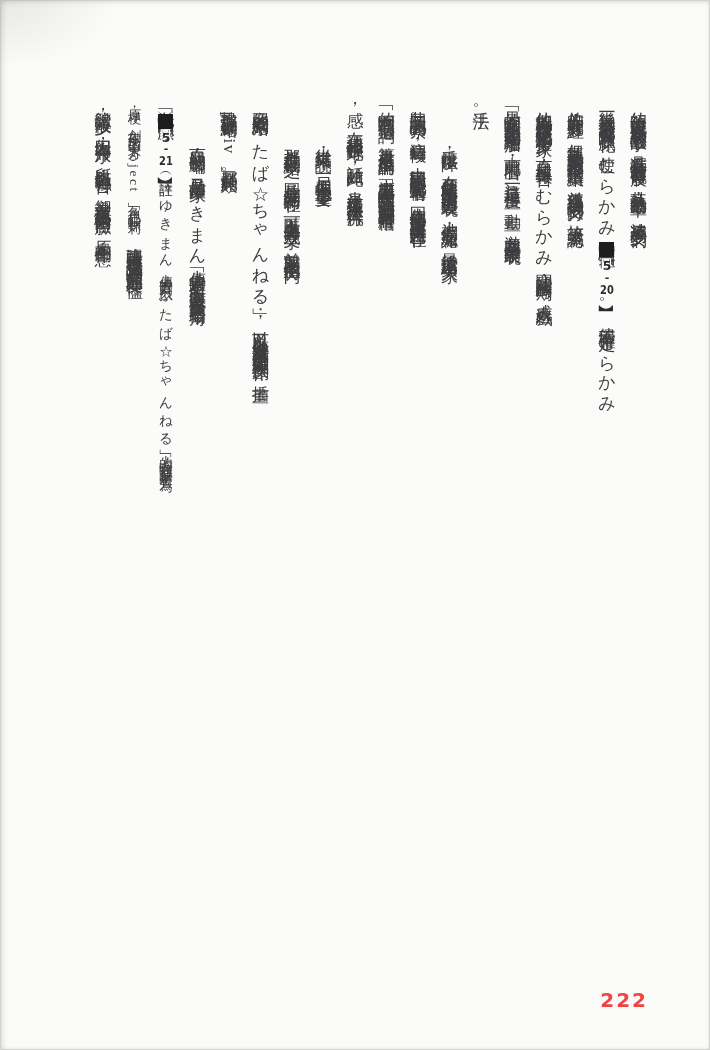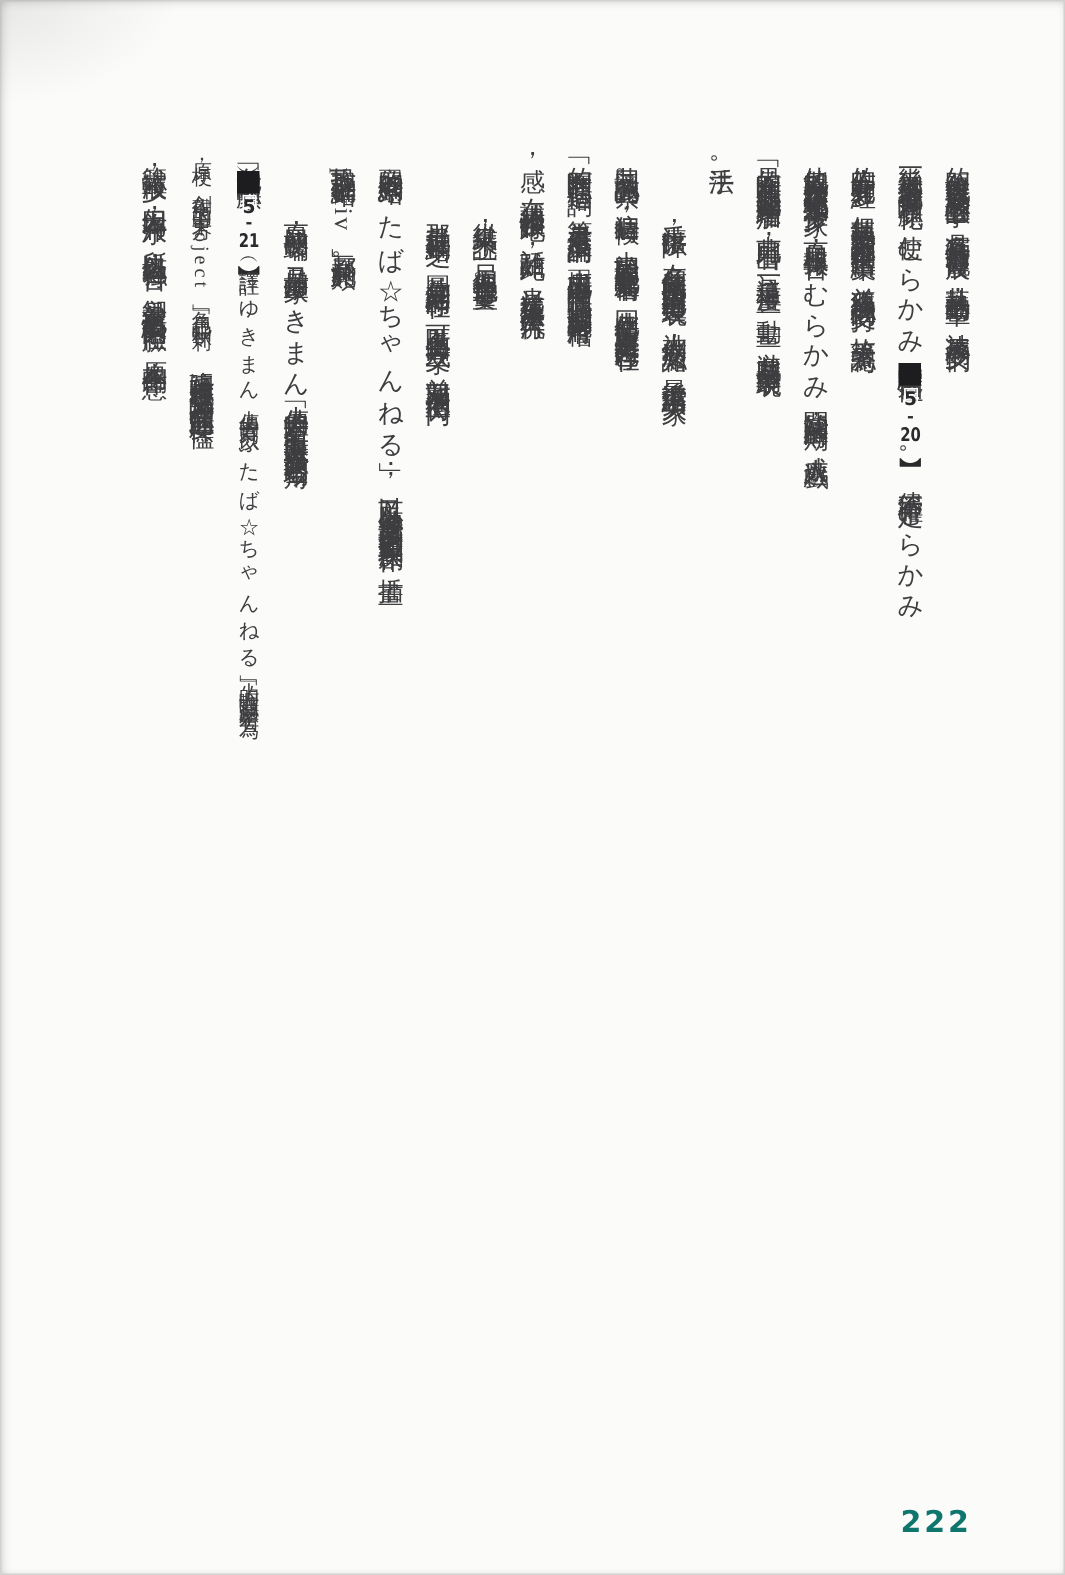--- a/index.html
+++ b/index.html
@@ -41,24 +41,24 @@
     font-family:"Liberation Sans", sans-serif;
     margin:2px 0;
   }
   .fr-num,.fr-dash{
     text-combine-upright:all;
     font-family:"DejaVu Sans", sans-serif;
     font-size:12.5px;font-weight:700;letter-spacing:0;
   }
   .fr-dash{font-size:11px;}
   .pagenum{
-    position:absolute;right:62px;bottom:24px;
+    position:absolute;right:62px;bottom:38px;
     font-family:"DejaVu Sans", sans-serif;
     font-weight:700;font-size:20px;letter-spacing:2px;
-    color:#0f766e;
+    color:#ef4444;
   }
 </style>
 </head>
 <body>
 
 <div class="page">
   <div class="textblock" id="columns">
       <div class="col"><span>的短分鏡表現以凌辱為核心的故事，具有獨特的世界觀發展。其執導的動畫中，被凌辱的少女們</span></div>
       <div class="col"><span>幾乎無一例外最後都會「啊嘿顏」化，使むらかみ宇宙更具個性</span><span class="figref"><span class="fr-bracket">【</span><span class="fr-box">圖</span><span class="fr-num">5</span><span class="fr-dash">-</span><span class="fr-num">20</span><span class="fr-bracket">】</span></span><span>。儘管不確定むらかみ</span></div>
       <div class="col"><span>的作品究竟有多紅，但其執導的許多系列至今仍在推出續集，並獲得粉絲們的支持，故筆者認為</span></div>

